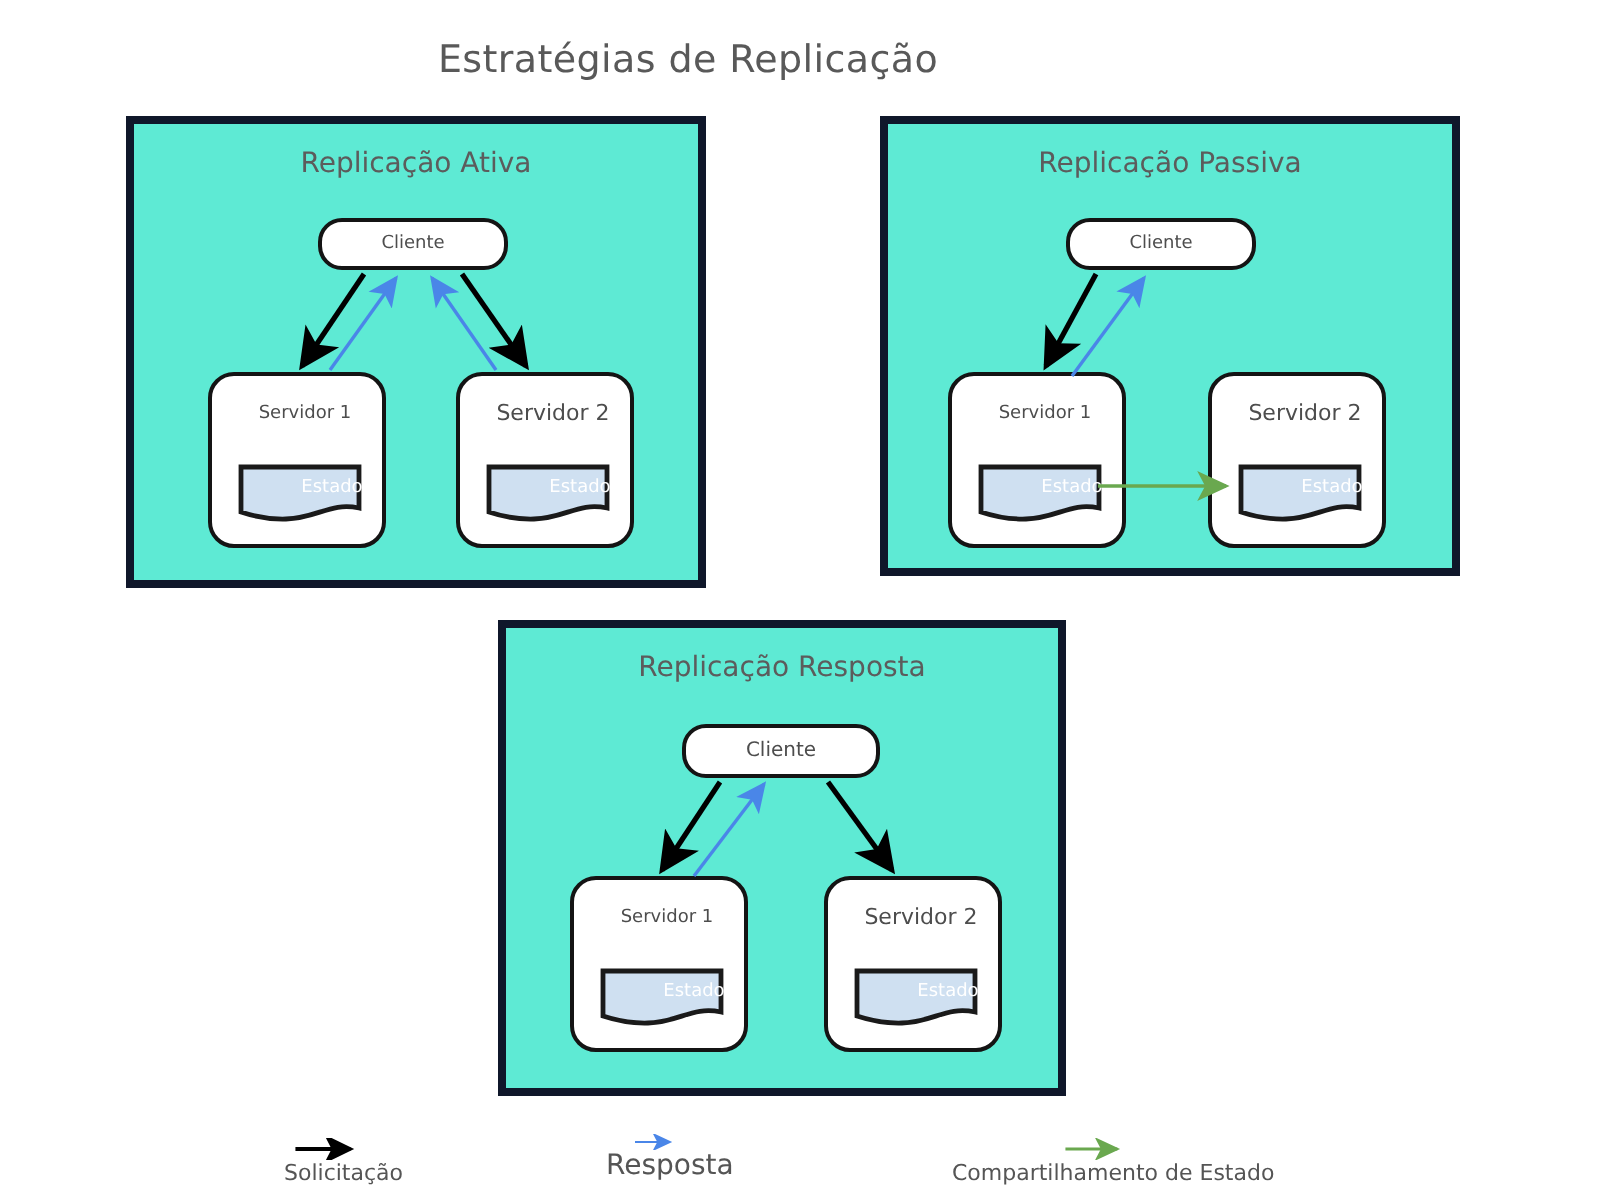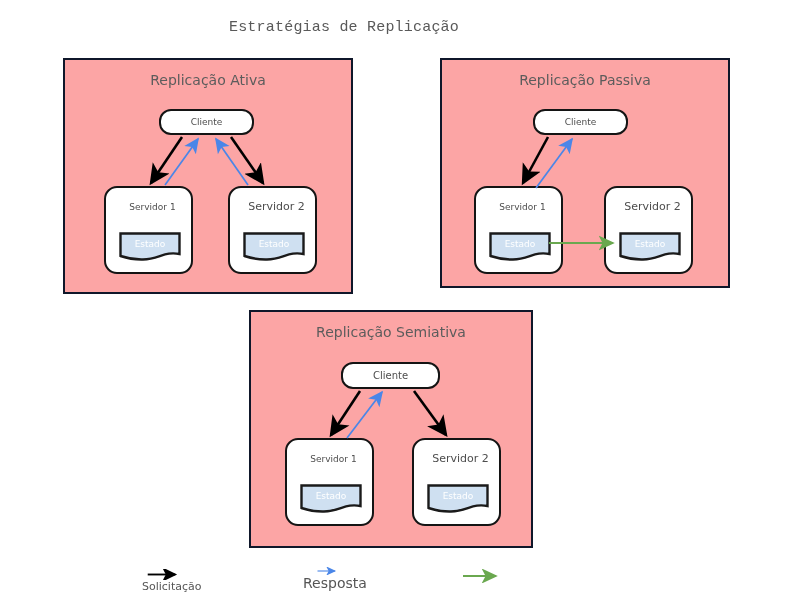--- a/index.html
+++ b/index.html
@@ -20,30 +20,29 @@
     inset: 0;
     width: 800px;
     height: 600px;
   }
   .diagram-title {
     position: absolute;
     left: 0;
     top: 19px;
     width: 688px;
     text-align: center;
-    font-size: 15px;
+    font-size: 19px;
     color: #595959;
     letter-spacing: 0.2px;
-    font-family: Liberation Mono, monospace;
   }
   .panel {
     position: absolute;
     box-sizing: border-box;
-    border: 2px solid #0f172a;
-    background: #fca5a5;
+    border: 4px solid #0f172a;
+    background: #5eead4;
   }
   .panel-title {
     position: absolute;
     top: 12px;
     left: 0;
     width: 100%;
     text-align: center;
     font-size: 14px;
     color: #5c5c5c;
   }
@@ -80,20 +79,21 @@
     overflow: visible;
   }
   .state-label {
     position: absolute;
     left: 0;
     top: 0;
     width: 100%;
     text-align: center;
     color: #ffffff;
     pointer-events: none;
+    padding-left: 16px;
   }
   .edge-layer {
     position: absolute;
     left: 0;
     top: 0;
     width: 800px;
     height: 600px;
     pointer-events: none;
   }
   .legend {
@@ -175,21 +175,21 @@
     <div class="server-label" style="top:12px; font-size:11px;">Servidor 2</div>
     <div class="state-shape" style="left:13px; top:44px; width:62px; height:30px;">
       <svg width="62" height="30" viewBox="0 0 62 30">
         <path d="M1.5,1.5 L60.5,1.5 L60.5,22 C46,19 40,27 24,27.5 C14,27.8 6,25.5 1.5,24 Z" fill="#cfe0f1" stroke="#1a1a1a" stroke-width="2.4" stroke-linejoin="miter"></path>
       </svg>
       <div class="state-label" style="top:7px; font-size:9px;">Estado</div>
     </div>
   </div>
 
   <div class="panel" style="left:249px; top:310px; width:284px; height:238px;">
-    <div class="panel-title">Replicação Semiativa</div>
+    <div class="panel-title">Replicação Resposta</div>
   </div>
 
   <div class="client-box" style="left:341px; top:362px; width:99px; height:27px; font-size:10px;">
     <span>Cliente</span>
   </div>
 
   <div class="server-box" style="left:285px; top:438px; width:89px; height:88px;">
     <div class="server-label" style="top:14px; font-size:9px;">Servidor 1</div>
     <div class="state-shape" style="left:13px; top:44px; width:62px; height:30px;">
       <svg width="62" height="30" viewBox="0 0 62 30">
@@ -271,17 +271,18 @@
 
     <div class="legend-item" style="left:462px; top:4px;">
       <svg class="legend-swatch" width="46" height="14" viewBox="0 0 46 14">
         <defs>
           <marker id="lg-green" markerWidth="10" markerHeight="10" refX="8" refY="5" orient="auto" markerUnits="strokeWidth">
             <path d="M0,0.8 L9,5 L0,9.2 L2.2,5 Z" fill="#6aa84f"></path>
           </marker>
         </defs>
         <line x1="1" y1="7" x2="34" y2="7" stroke="#6aa84f" stroke-width="1.8" marker-end="url(#lg-green)"></line>
       </svg>
+      <span class="legend-text" style="font-size:11px; margin-left:14px;">Compartilhamento de Estado</span>
     </div>
 
   </div>
 
 </div>
 
 </body></html>

